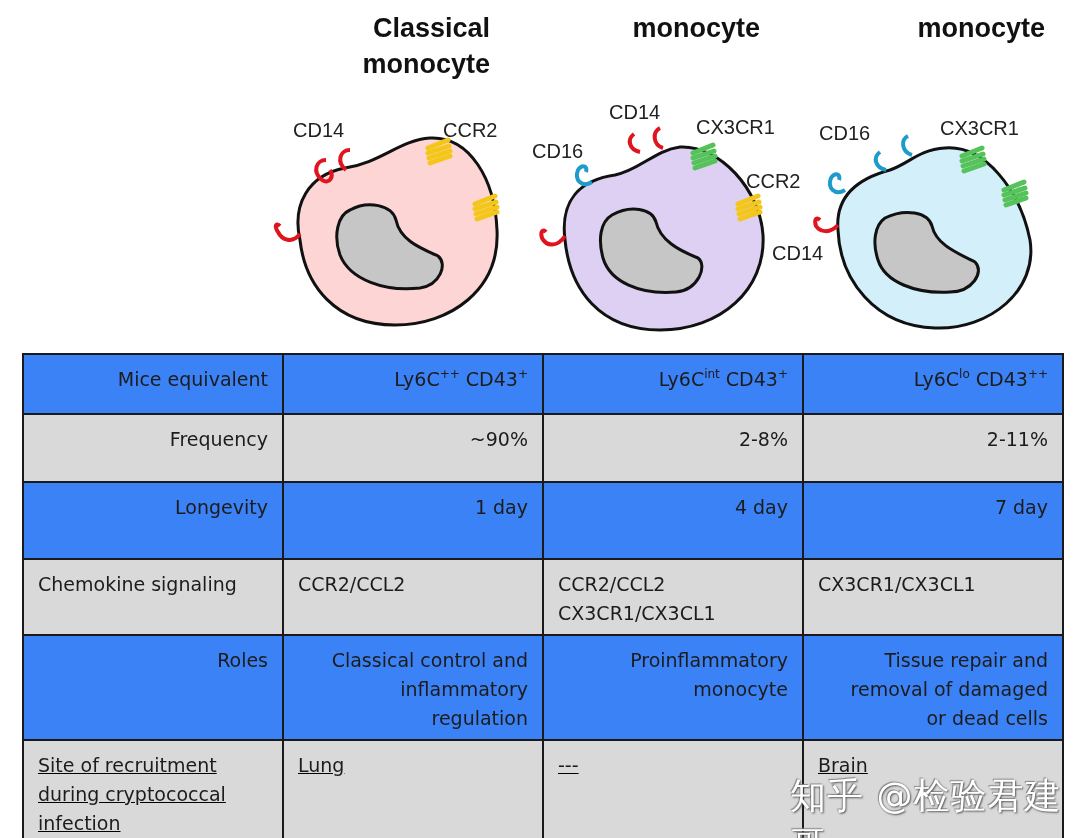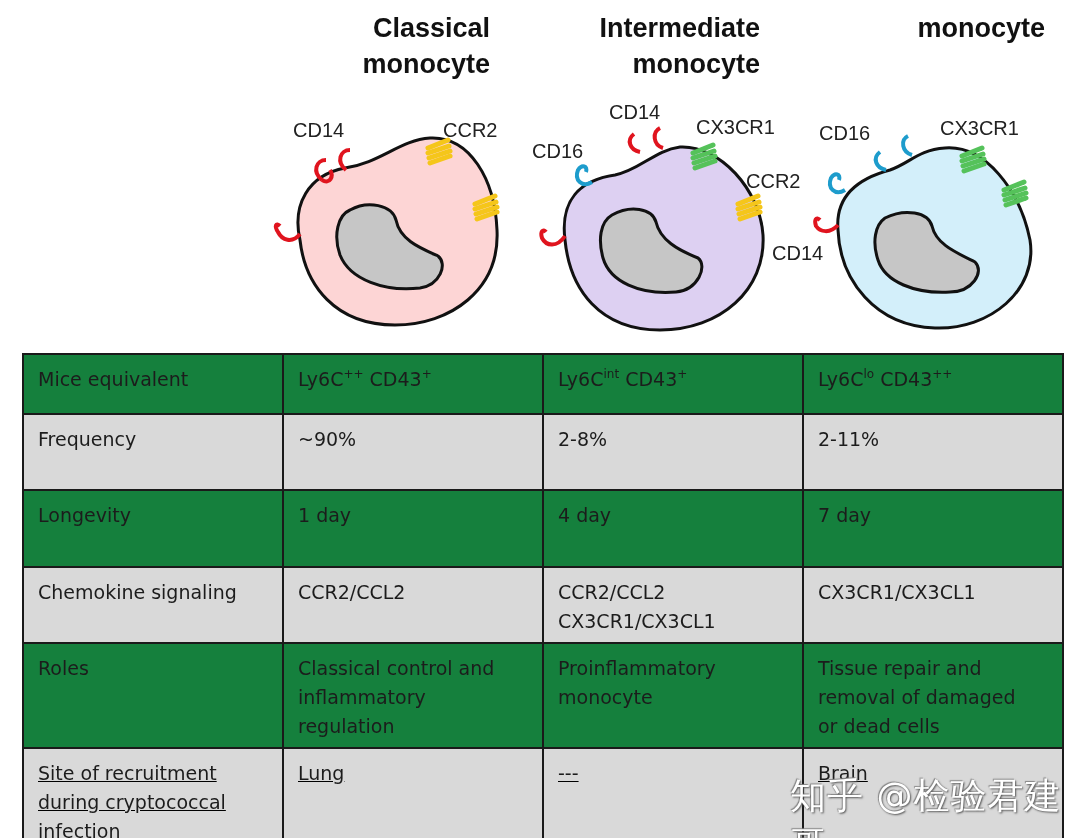--- a/index.html
+++ b/index.html
@@ -2,35 +2,34 @@
 <html><head>
 <meta charset="utf-8">
 <style>
   html, body { margin:0; padding:0; background:#ffffff; }
   body { width:1080px; height:838px; position:relative; overflow:hidden; font-family:"Liberation Sans", sans-serif; }
   .title { position:absolute; font-weight:bold; font-size:27px; color:#111; text-align:right; line-height:36px; }
   .lbl { position:absolute; font-size:20px; color:#222; font-family:"Liberation Sans", sans-serif; }
   svg.cells { position:absolute; left:0; top:0; }
   table.mono { position:absolute; left:22px; top:353px; border-collapse:collapse; }
   table.mono td { border:2.5px solid #1a1a1a; vertical-align:top; padding:10px 14px 6px 14px; font-family:"DejaVu Sans", sans-serif; font-size:19px; color:#1c1c1c; line-height:29px; }
-  tr.light td { background:#15803d; }
+  tr.light td { background:#3b82f6;text-align:right; }
   tr.dark td { background:#d9d9d9; }
   td.c0 { width:230px; } td.c1 { width:230px; } td.c2 { width:230px; } td.c3 { width:230px; }
   sup { font-size:12px; vertical-align:8px; line-height:0; }
   .wm { position:absolute; left:790px; top:772px; font-size:36px; color:#ffffff; text-shadow:1px 1px 2px #555, -1px -1px 1px #888; font-family:"DejaVu Sans", sans-serif; letter-spacing:1px; }
 </style>
 </head>
 <body>
 
 <div class="title" style="left:300px; top:10px; width:190px;">
   <div>Classical</div>
   <div>monocyte</div>
 </div>
 <div class="title" style="left:555px; top:10px; width:205px;">
-  <div>Intermediate</div>
   <div>monocyte</div>
 </div>
 <div class="title" style="left:835px; top:10px; width:210px;">
   <div>monocyte</div>
 </div>
 
 <svg class="cells" width="1080" height="345">
   <defs>
     <g id="receptor-bundle">
       <line x1="-10" y1="-4" x2="10" y2="-12" stroke-width="5" stroke-linecap="round"></line>
@@ -84,21 +83,21 @@
 <div class="lbl" style="left:772px; top:242px;">CD14</div>
 
 <table class="mono">
   <tbody>
       <tr class="light" style="height:60px;">
     <td class="c0">Mice equivalent</td>
     <td class="c1"><span>Ly6C</span><sup>++</sup><span> CD43</span><sup>+</sup></td>
     <td class="c2"><span>Ly6C</span><sup>int</sup><span> CD43</span><sup>+</sup></td>
     <td class="c3"><span>Ly6C</span><sup>lo</sup><span> CD43</span><sup>++</sup></td>
   </tr>
-  <tr class="dark" style="height:76px;">
+  <tr class="dark" style="height:68px;text-align:right;">
     <td class="c0">Frequency</td>
     <td class="c1">~90%</td>
     <td class="c2">2-8%</td>
     <td class="c3">2-11%</td>
   </tr>
   <tr class="light" style="height:77px;">
     <td class="c0">Longevity</td>
     <td class="c1">1 day</td>
     <td class="c2">4 day</td>
     <td class="c3">7 day</td>

